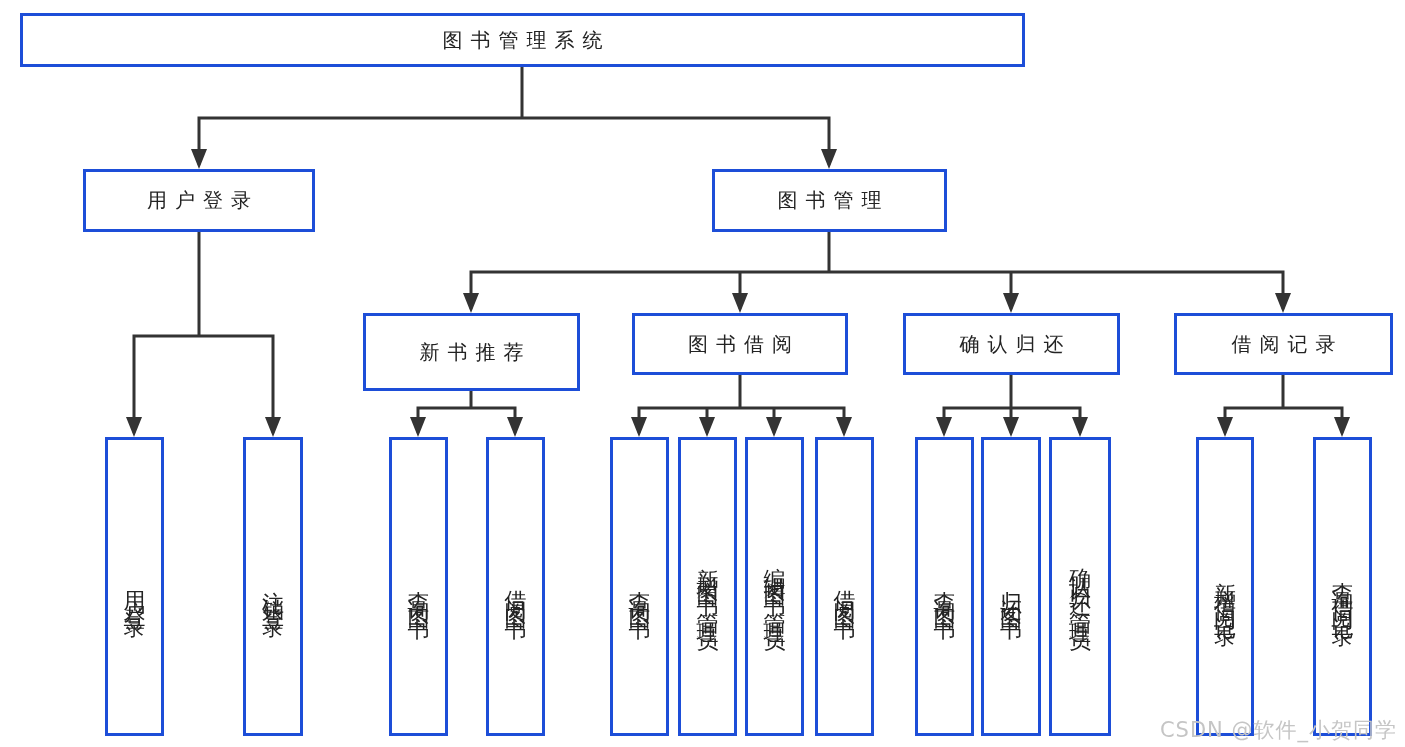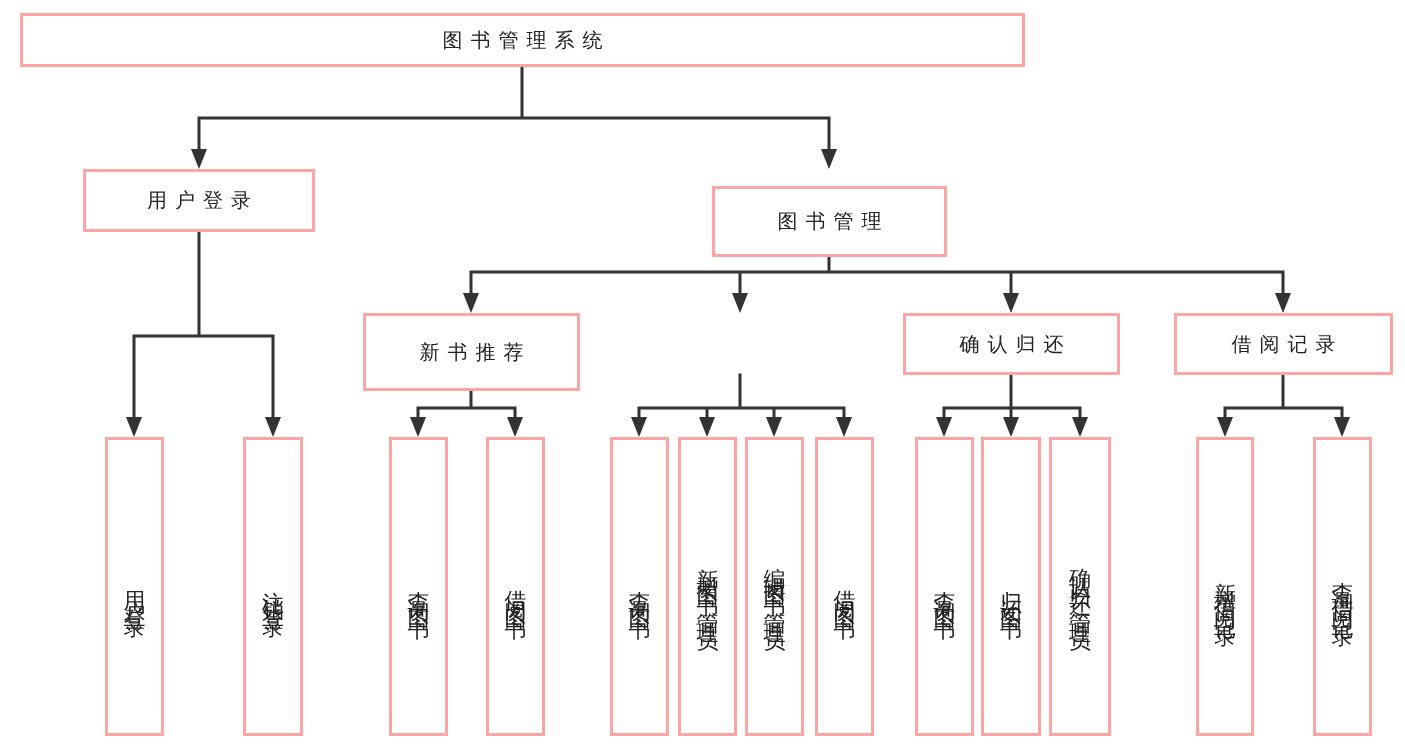--- a/index.html
+++ b/index.html
@@ -19,21 +19,21 @@
     position: absolute;
     left: 0;
     top: 0;
     width: 1405px;
     height: 747px;
     z-index: 1;
   }
   .node {
     position: absolute;
     box-sizing: border-box;
-    border: 3px solid #fca5a5;
+    border: 3px solid #1d4ed8;
     background: #ffffff;
     display: flex;
     align-items: center;
     justify-content: center;
     z-index: 2;
     color: #232323;
   }
   .node.h span {
     font-size: 20px;
     letter-spacing: 8px;
@@ -108,26 +108,29 @@
       </g>
     </svg>
 
   <div class="node h" style="left:20px; top:13px; width:1005px; height:54px">
     <span>图书管理系统</span>
   </div>
 
   <div class="node h" style="left:83px; top:169px; width:232px; height:63px">
     <span>用户登录</span>
   </div>
-  <div class="node h" style="left:712px; top:186px; width:235px; height:71px">
+  <div class="node h" style="left:712px; top:169px; width:235px; height:63px">
     <span>图书管理</span>
   </div>
 
   <div class="node h" style="left:363px; top:313px; width:217px; height:78px">
     <span>新书推荐</span>
+  </div>
+  <div class="node h" style="left:632px; top:313px; width:216px; height:62px">
+    <span>图书借阅</span>
   </div>
   <div class="node h" style="left:903px; top:313px; width:217px; height:62px">
     <span>确认归还</span>
   </div>
   <div class="node h" style="left:1174px; top:313px; width:219px; height:62px">
     <span>借阅记录</span>
   </div>
 
   <div class="node v" style="left:105px; top:437px; width:59px; height:299px">
     <span class="vtext">用户登录</span>
@@ -166,13 +169,14 @@
     <span class="vtext">确认归还（管理员）</span>
   </div>
 
   <div class="node v" style="left:1196px; top:437px; width:58px; height:299px">
     <span class="vtext">新增借阅记录</span>
   </div>
   <div class="node v" style="left:1313px; top:437px; width:59px; height:299px">
     <span class="vtext">查询借阅记录</span>
   </div>
 
+  <div class="watermark">CSDN @软件_小贺同学</div>
 </div>
 
 </body></html>

